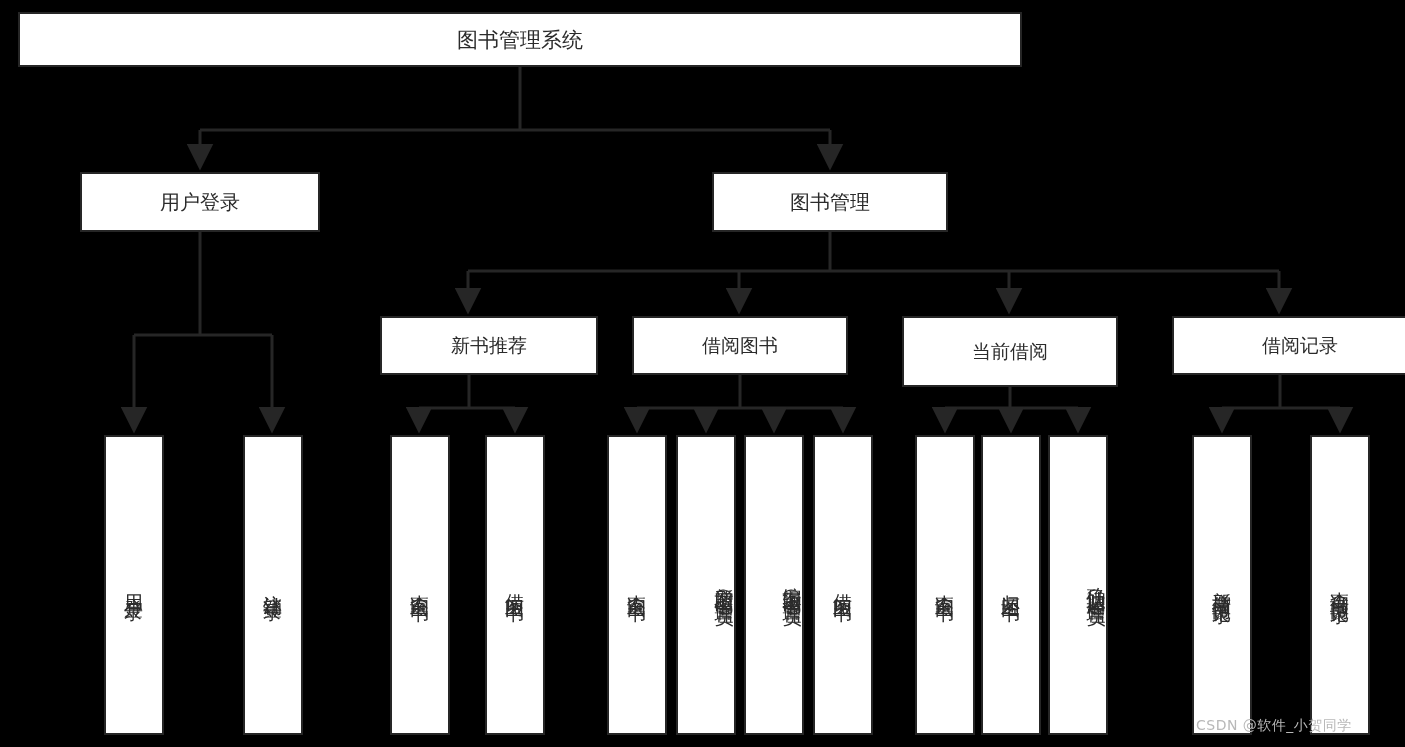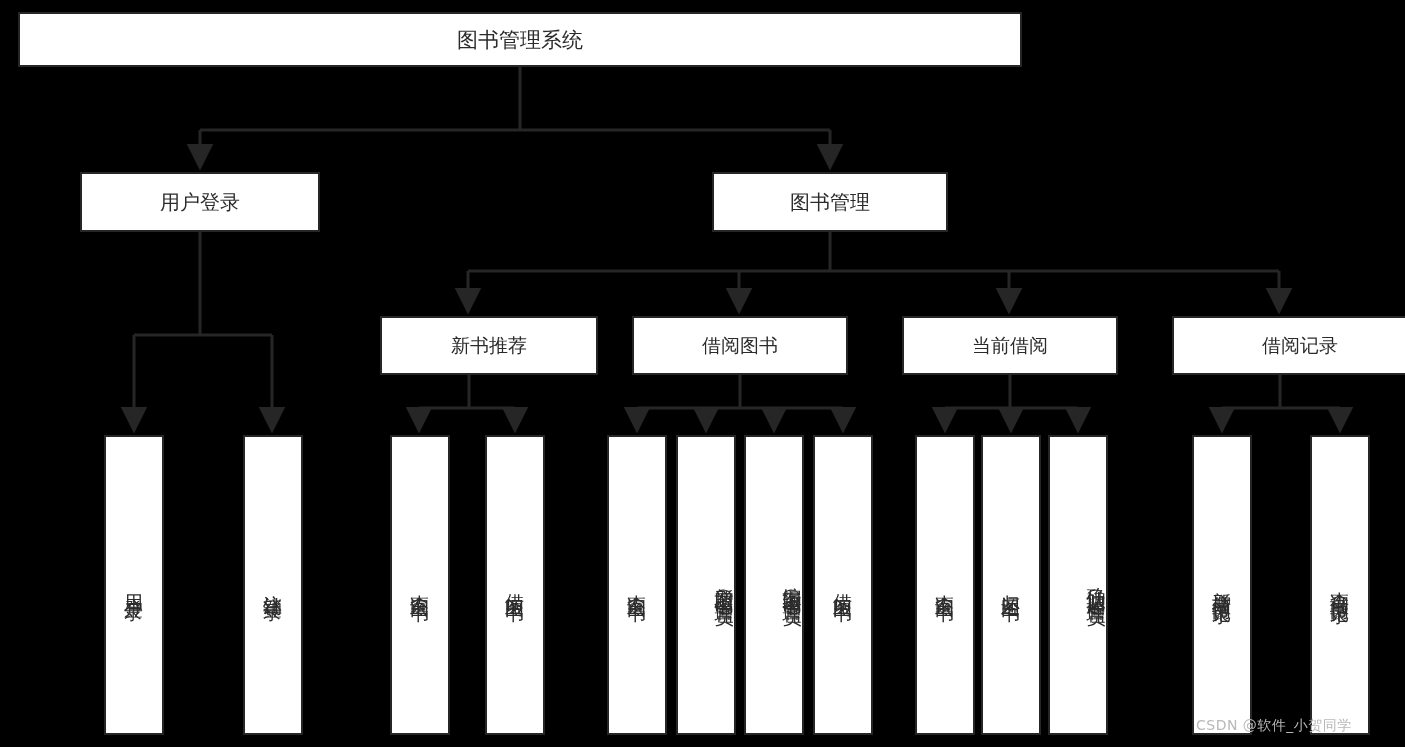--- a/index.html
+++ b/index.html
@@ -136,21 +136,21 @@
   <div class="node level1" style="left: 712px; top: 172px; width: 236px; height: 60px;">
     <span class="label">图书管理</span>
   </div>
 
   <div class="node level2" style="left: 380px; top: 316px; width: 218px; height: 59px;">
     <span class="label">新书推荐</span>
   </div>
   <div class="node level2" style="left: 632px; top: 316px; width: 216px; height: 59px;">
     <span class="label">借阅图书</span>
   </div>
-  <div class="node level2" style="left: 902px; top: 316px; width: 216px; height: 59px;">
+  <div class="node level2" style="left: 902px; top: 316px; width: 216px; height: 71px;">
     <span class="label">当前借阅</span>
   </div>
   <div class="node level2" style="left: 1172px; top: 316px; width: 256px; height: 59px;">
     <span class="label">借阅记录</span>
   </div>
 
   <div class="node leaf centered" style="left: 104px; top: 435px; width: 60px; height: 300px;">
     <span class="label">用户登录</span>
   </div>
   <div class="node leaf centered" style="left: 243px; top: 435px; width: 60px; height: 300px;">

